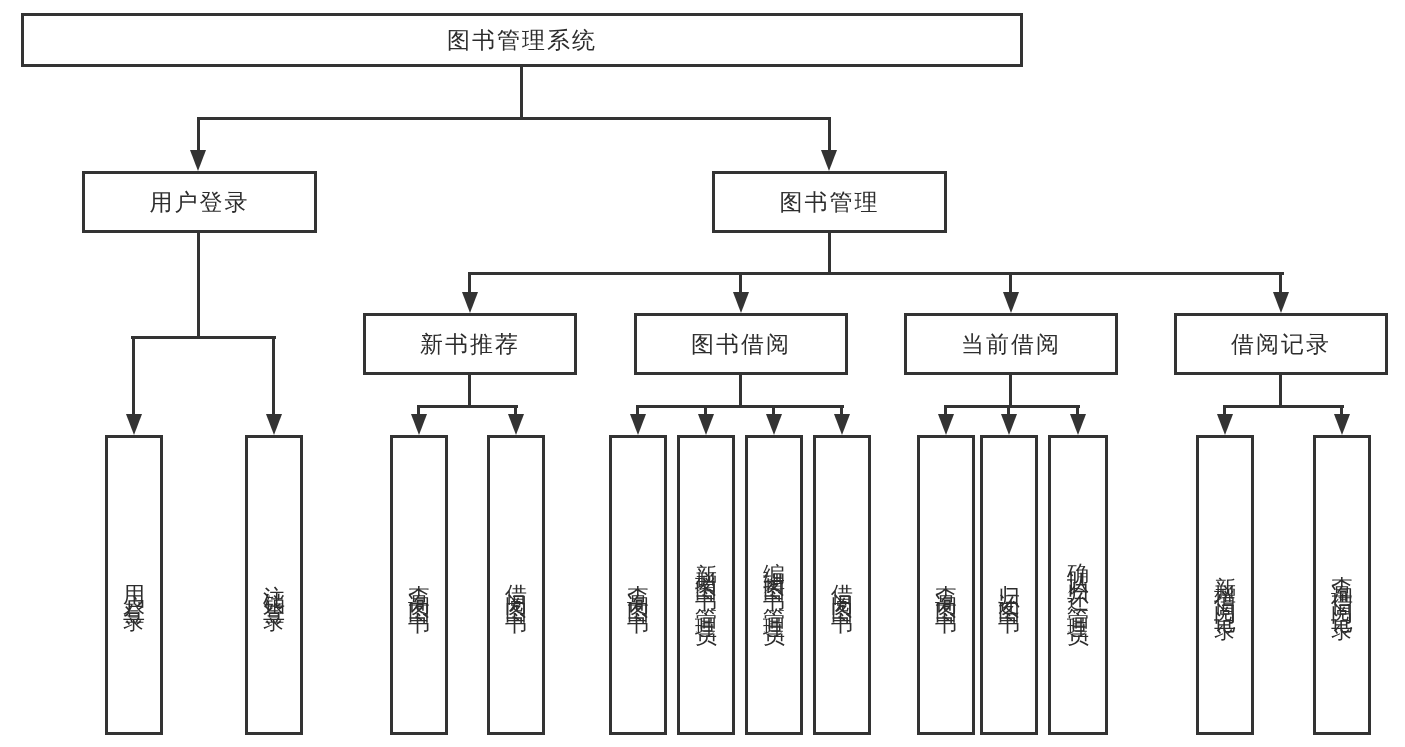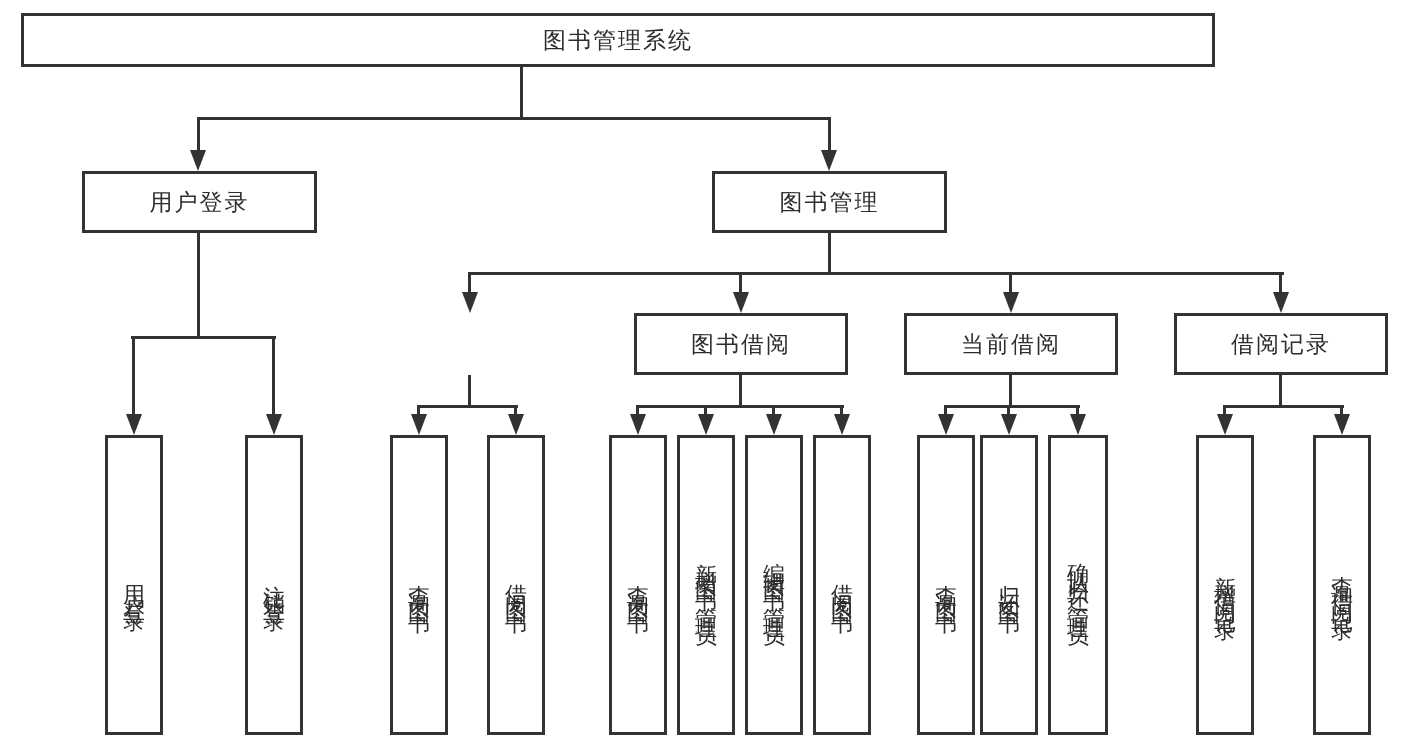--- a/index.html
+++ b/index.html
@@ -49,21 +49,21 @@
     letter-spacing: 1px;
     white-space: nowrap;
     z-index: 10;
   }
 </style>
 </head>
 <body>
 
 <div id="canvas">
 
-  <div class="box" style="left:21px; top:13px; width:1194px; height:54px;">
+  <div class="box" style="left:21px; top:13px; width:1002px; height:54px;">
     <span class="hlabel">图书管理系统</span>
   </div>
 
   <div class="line" style="left:520px; top:67px; width:3px; height:53px;"></div>
   <div class="line" style="left:197px; top:117px; width:634px; height:3px;"></div>
   <div class="line" style="left:197px; top:117px; width:3px; height:35px;"></div>
   <div class="line" style="left:828px; top:117px; width:3px; height:35px;"></div>
   <div class="arrow" style="left:190px; top:150px;"></div>
   <div class="arrow" style="left:821px; top:150px;"></div>
 
@@ -85,20 +85,23 @@
   <div class="line" style="left:468px; top:272px; width:816px; height:3px;"></div>
   <div class="line" style="left:468px; top:272px; width:3px; height:21px;"></div>
   <div class="line" style="left:739px; top:272px; width:3px; height:21px;"></div>
   <div class="line" style="left:1009px; top:272px; width:3px; height:21px;"></div>
   <div class="line" style="left:1279px; top:272px; width:3px; height:21px;"></div>
   <div class="arrow" style="left:462px; top:292px;"></div>
   <div class="arrow" style="left:733px; top:292px;"></div>
   <div class="arrow" style="left:1003px; top:292px;"></div>
   <div class="arrow" style="left:1273px; top:292px;"></div>
 
+  <div class="box" style="left:363px; top:313px; width:214px; height:62px;">
+    <span class="hlabel">新书推荐</span>
+  </div>
   <div class="box" style="left:634px; top:313px; width:214px; height:62px;">
     <span class="hlabel">图书借阅</span>
   </div>
   <div class="box" style="left:904px; top:313px; width:214px; height:62px;">
     <span class="hlabel">当前借阅</span>
   </div>
   <div class="box" style="left:1174px; top:313px; width:214px; height:62px;">
     <span class="hlabel">借阅记录</span>
   </div>
 

